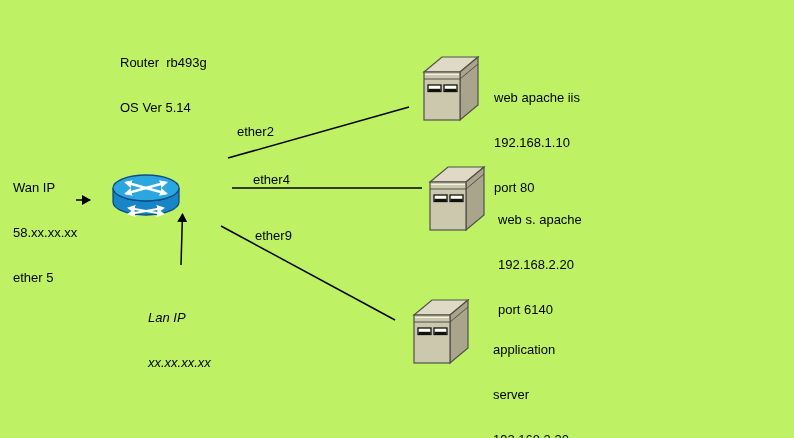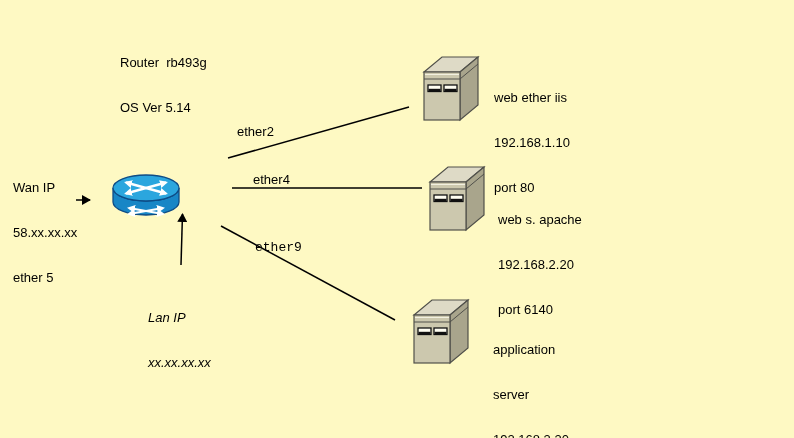--- a/index.html
+++ b/index.html
@@ -4,21 +4,21 @@
 <style>
   html, body { margin: 0; padding: 0; }
   body {
     font-family: "Liberation Sans", sans-serif;
     background: #ffffff;
   }
   #canvas {
     position: relative;
     width: 794px;
     height: 438px;
-    background: #fef9c3;
+    background: #bef264;
     overflow: hidden;
   }
   .label {
     position: absolute;
     font-size: 13px;
     line-height: 15px;
     color: #000000;
     white-space: pre;
   }
   .icon { position: absolute; }
@@ -122,24 +122,24 @@
     <div>ether 5</div>
   </div>
 
   <div class="label" style="left:148px; top:280px;font-style:italic;">
     <div>Lan IP</div>
     <div>xx.xx.xx.xx</div>
   </div>
 
   <div class="label" style="left:237px; top:124px;">ether2</div>
   <div class="label" style="left:253px; top:172px;">ether4</div>
-  <div class="label" style="left:255px; top:240px;font-family:Liberation Mono, monospace;">ether9</div>
+  <div class="label" style="left:255px; top:228px;">ether9</div>
 
   <div class="label" style="left:494px; top:60px;">
-    <div>web ether iis</div>
+    <div>web apache iis</div>
     <div>192.168.1.10</div>
     <div>port 80</div>
   </div>
 
   <div class="label" style="left:498px; top:182px;">
     <div>web s. apache</div>
     <div>192.168.2.20</div>
     <div>port 6140</div>
   </div>
 

